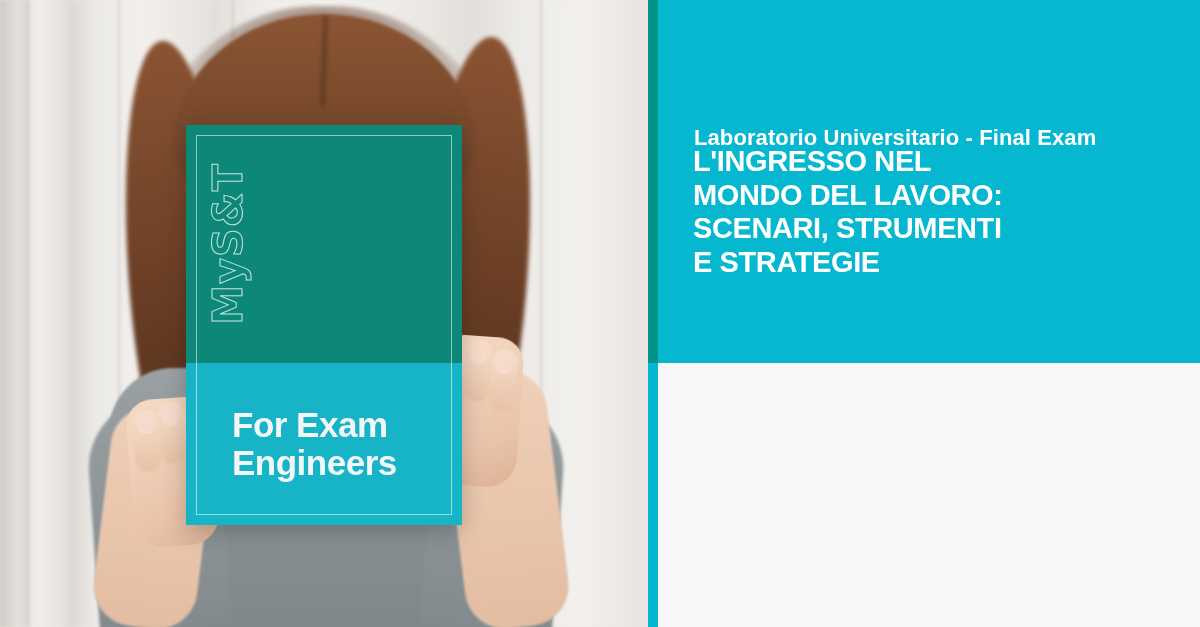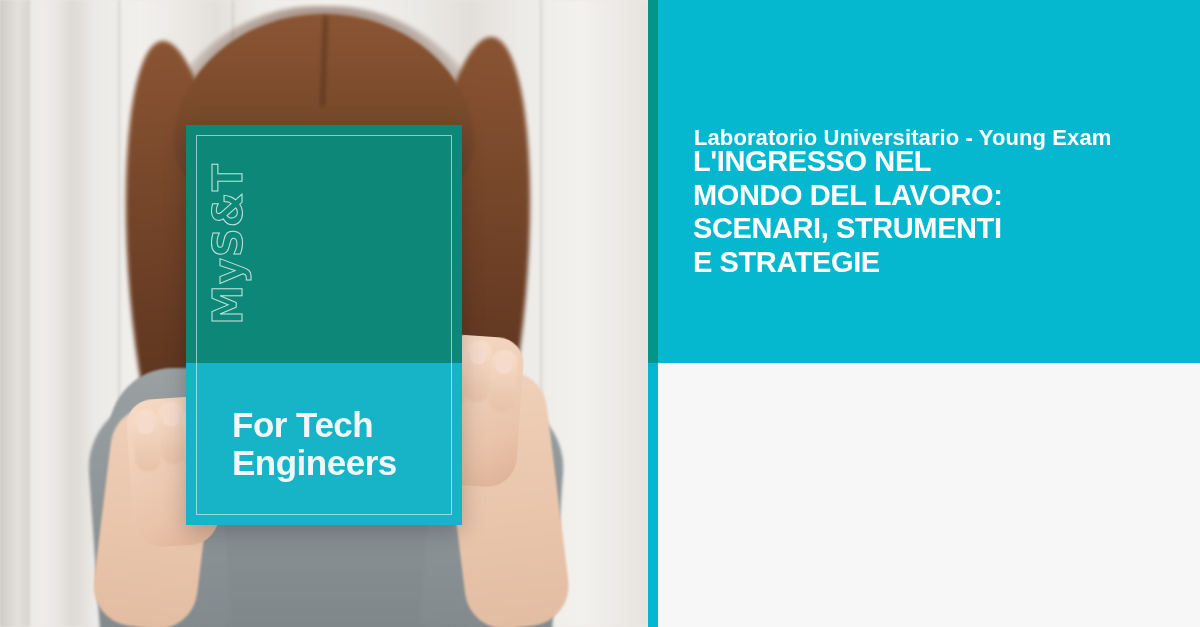--- a/index.html
+++ b/index.html
@@ -375,33 +375,33 @@
     </div>
 
     <div class="book">
       <div class="book-top">
         <div class="book-content">
           <div class="monogram">MyS&amp;T</div>
         </div>
       </div>
       <div class="book-bottom">
         <div class="book-content">
-          <div class="book-sub">For Tech
+          <div class="book-sub">For Exam
 Engineers</div>
         </div>
       </div>
       <div class="book-inner-border"></div>
     </div>
   </div>
 
   <div class="stripe-top"></div>
   <div class="stripe-bottom"></div>
 
   <div class="right-top">
-    <div class="eyebrow">Laboratorio Universitario - Young Exam</div>
+    <div class="eyebrow">Laboratorio Universitario - Final Exam</div>
     <div class="headline">L'INGRESSO NEL
 MONDO DEL LAVORO:
 SCENARI, STRUMENTI
 E STRATEGIE</div>
   </div>
 
   <div class="right-bottom">
     
     
 

